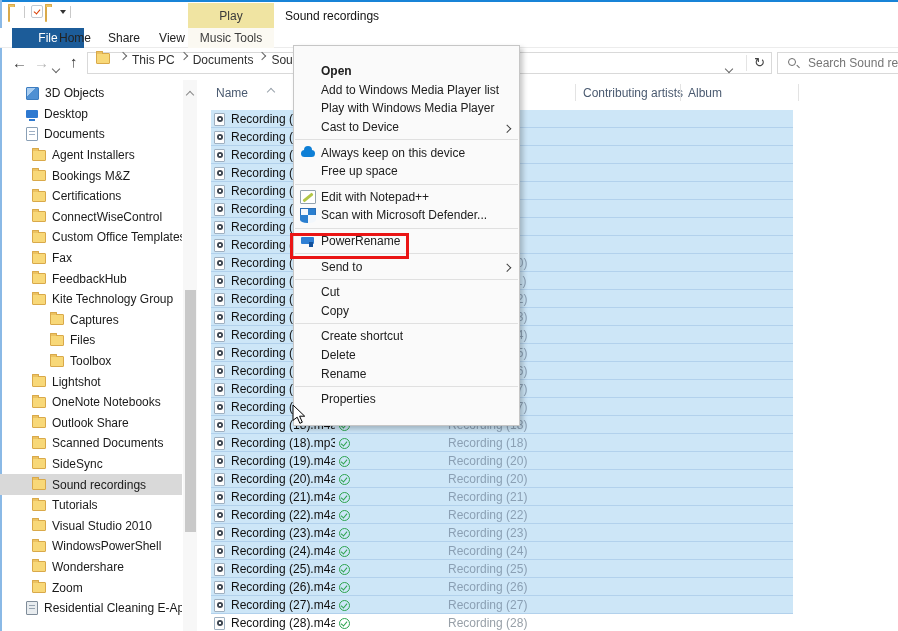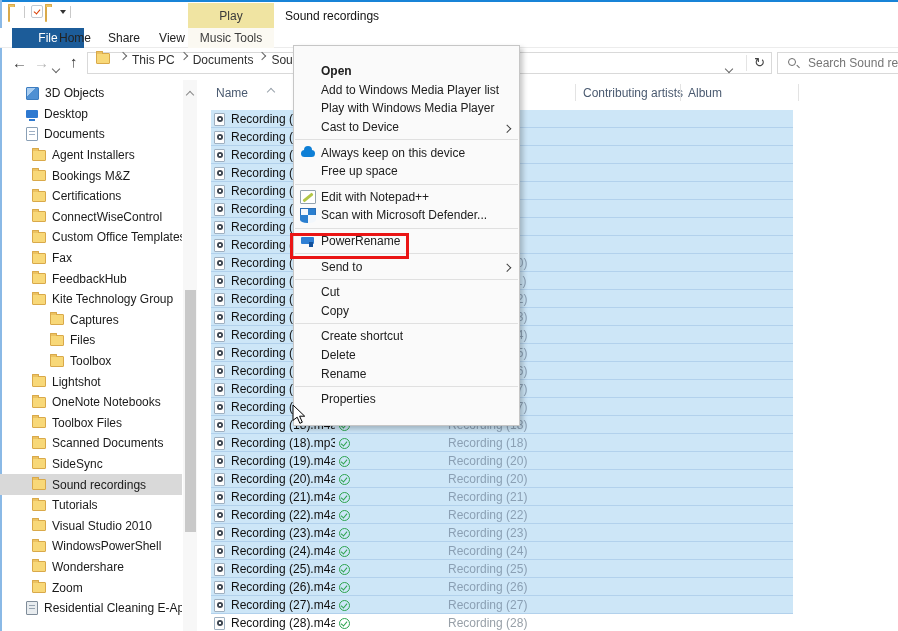--- a/index.html
+++ b/index.html
@@ -231,21 +231,21 @@
       <div class="side-item ind1">
     <span class="s-ico ico-folder"></span>
     <span class="s-label">Lightshot</span>
   </div>
       <div class="side-item ind1">
     <span class="s-ico ico-folder"></span>
     <span class="s-label">OneNote Notebooks</span>
   </div>
       <div class="side-item ind1">
     <span class="s-ico ico-folder"></span>
-    <span class="s-label">Toolbox Files</span>
+    <span class="s-label">Outlook Share</span>
   </div>
       <div class="side-item ind1">
     <span class="s-ico ico-folder"></span>
     <span class="s-label">Scanned Documents</span>
   </div>
       <div class="side-item ind1">
     <span class="s-ico ico-folder"></span>
     <span class="s-label">SideSync</span>
   </div>
       <div class="side-item ind1 selected">

